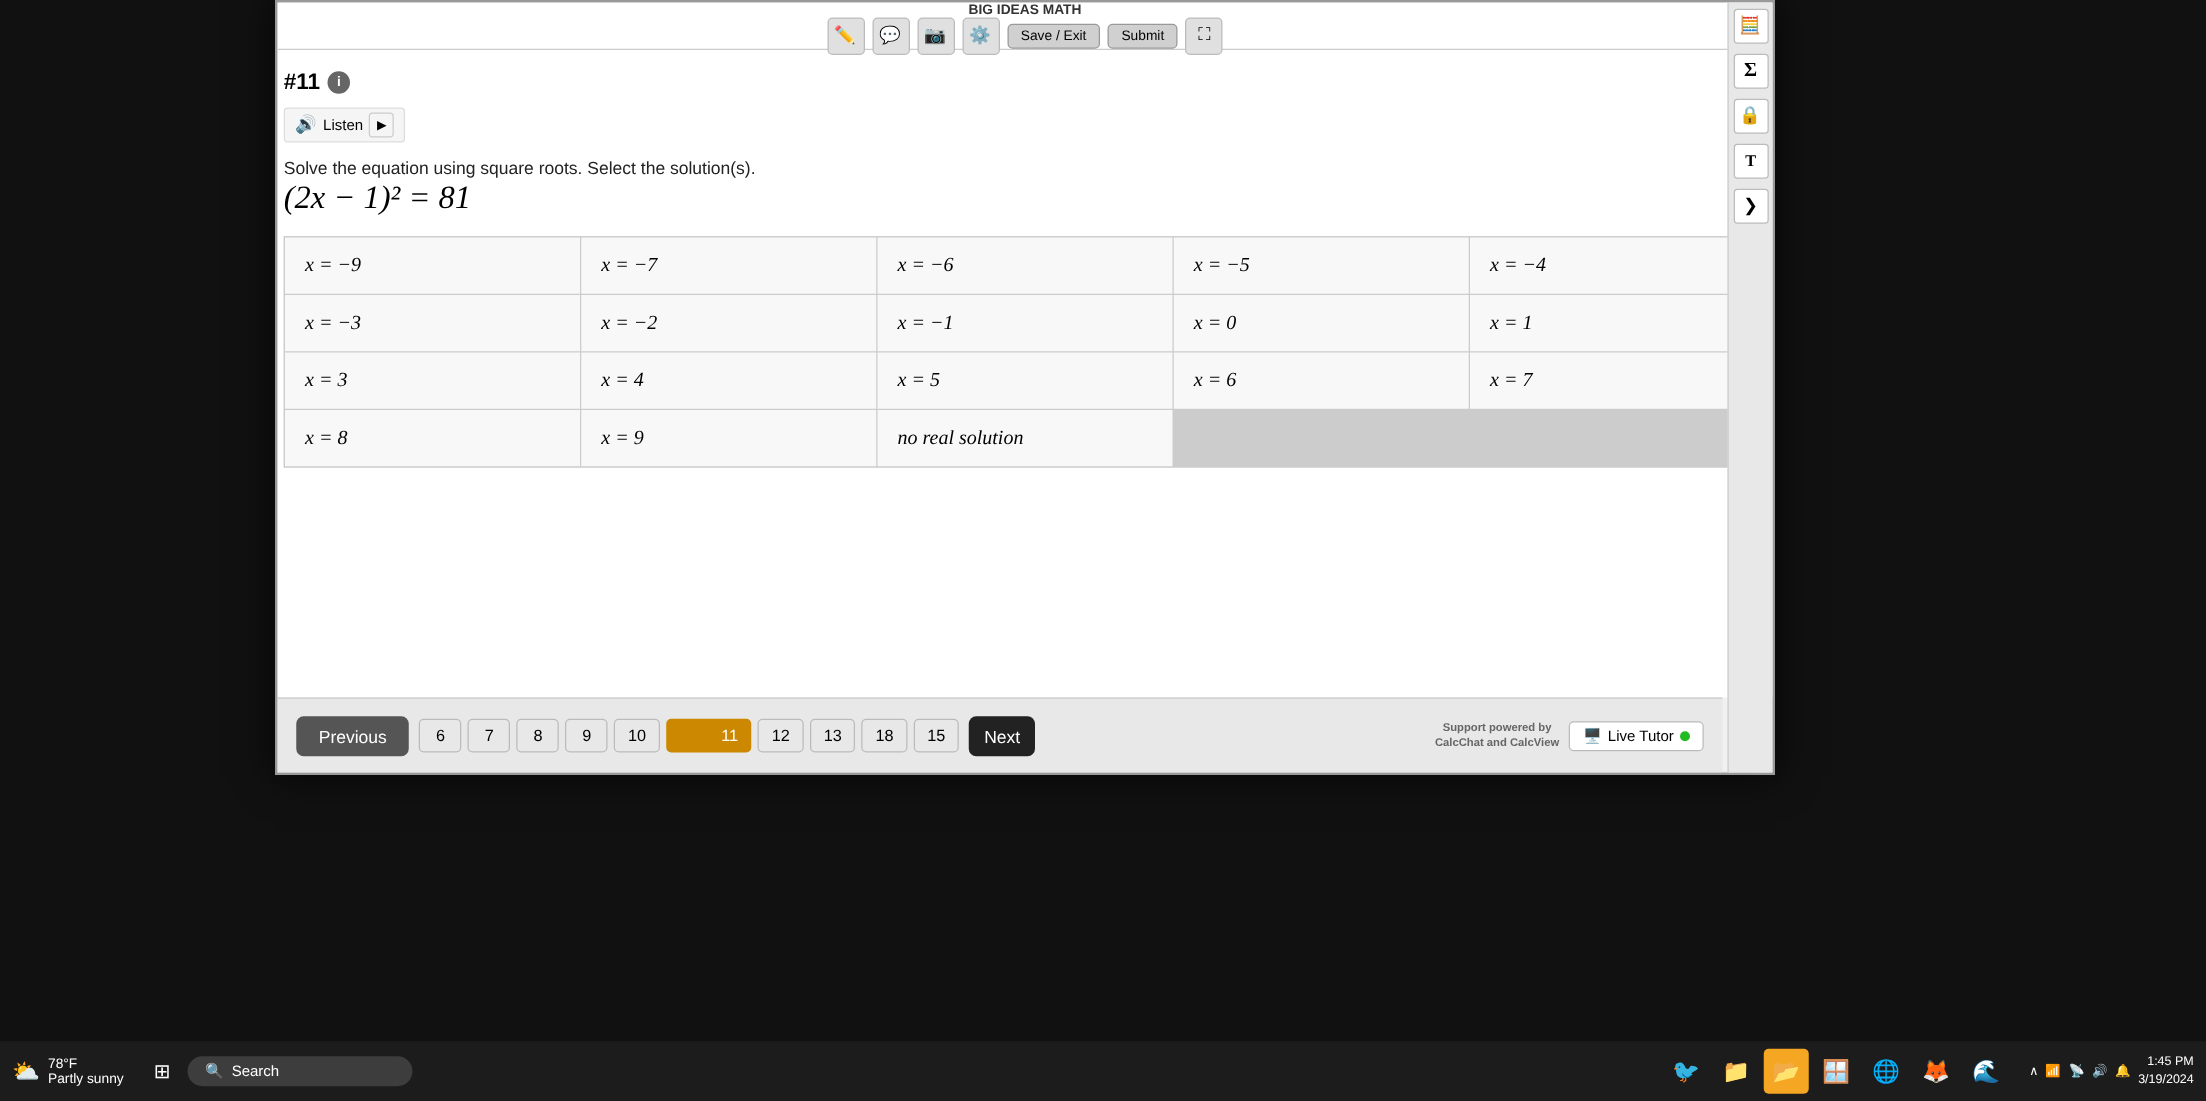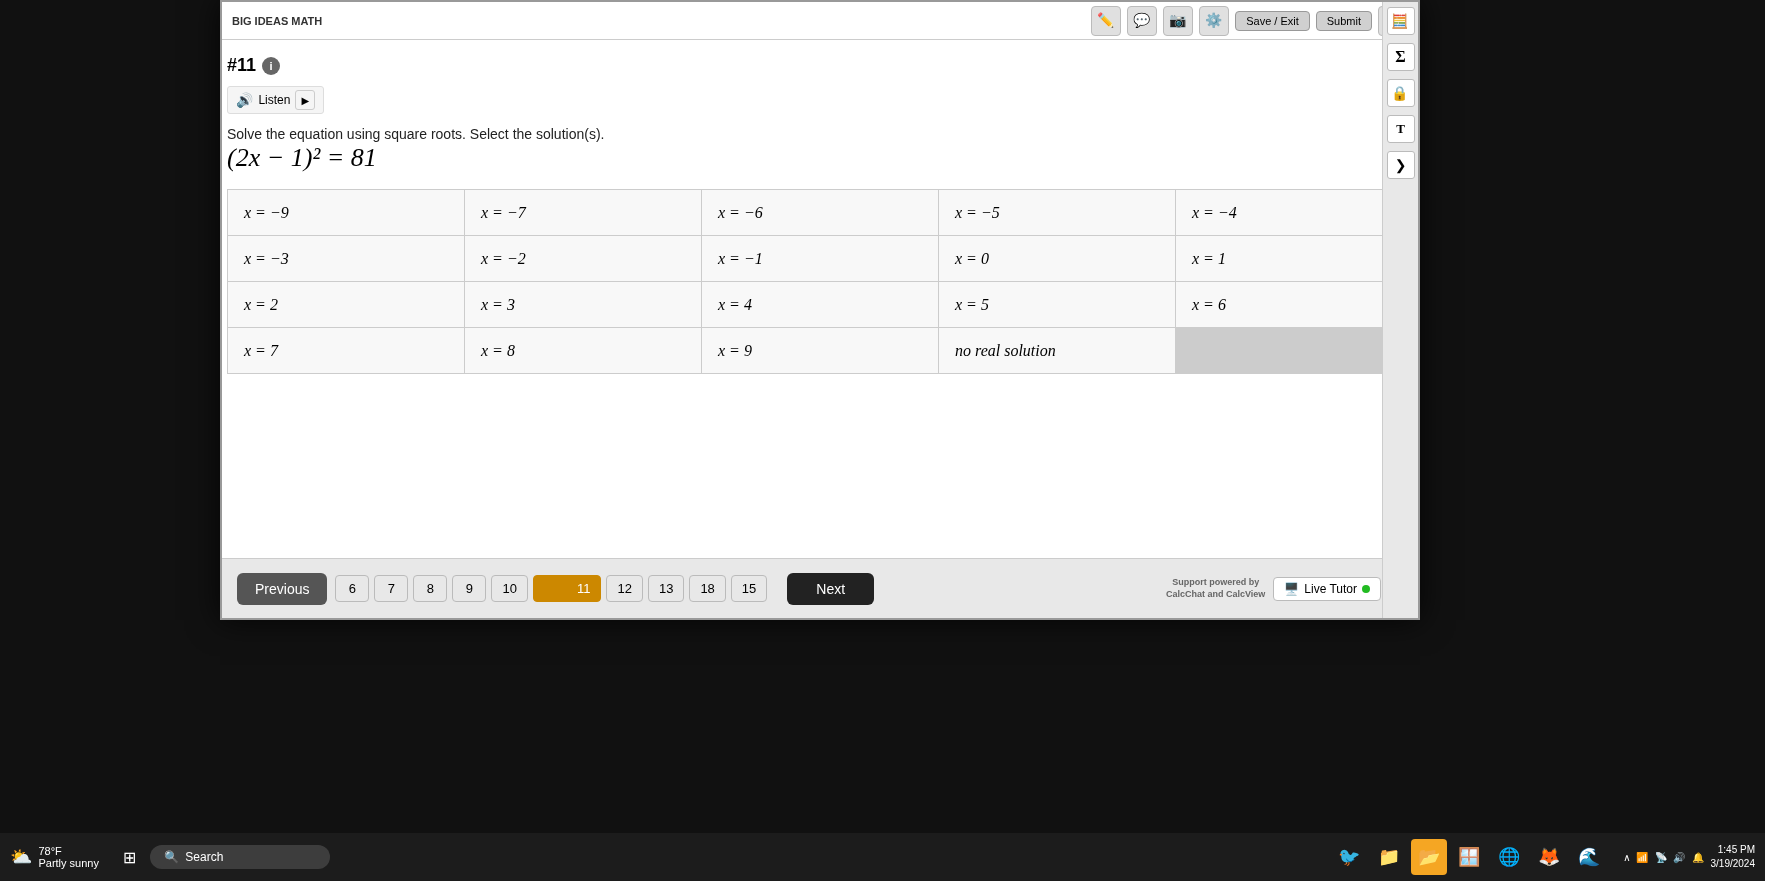--- a/index.html
+++ b/index.html
@@ -39,20 +39,21 @@
 
     
     .toolbar {
       background: #fff;
       border-bottom: 1px solid #ccc;
       height: 38px;
       display: flex;
       align-items: center;
       padding: 0 10px;
       justify-content: space-between;
+      flex-direction: column;
     }
 
     .toolbar-left {
       font-size: 11px;
       color: #333;
       font-family: Arial, sans-serif;
       font-weight: bold;
     }
 
     .toolbar-right {
@@ -203,21 +204,21 @@
       align-items: center;
       justify-content: flex-start;
       position: relative;
     }
 
     
     .bottom-nav {
       position: absolute;
       bottom: 0;
       left: 0;
-      right: 22px;
+      right: 40px;
       height: 60px;
       background: #e8e8e8;
       border-top: 1px solid #ccc;
       display: flex;
       align-items: center;
       padding: 0 15px;
       gap: 8px;
     }
 
     .prev-btn {
@@ -248,25 +249,24 @@
       color: #fff;
       border-color: #cc8800;
       padding-left: 43px;
     }
 
     .next-btn {
       background: #222;
       color: #fff;
       border: none;
       border-radius: 6px;
-      padding: 8px 29px;
+      padding: 8px 12px;
       font-size: 14px;
       font-family: Arial, sans-serif;
       cursor: pointer;
-      margin-left: 12px;
     }
 
     .support-area {
       margin-left: auto;
       display: flex;
       align-items: center;
       gap: 8px;
     }
 
     .support-text {
@@ -458,23 +458,20 @@
             <span><i>x</i> = −2</span>
           </div>
           <div class="answer-cell">
             <span><i>x</i> = −1</span>
           </div>
           <div class="answer-cell">
             <span><i>x</i> = 0</span>
           </div>
           <div class="answer-cell">
             <span><i>x</i> = 1</span>
-          </div>
-          <div class="answer-cell">
-            <span><i>x</i> = 2</span>
           </div>
           <div class="answer-cell">
             <span><i>x</i> = 3</span>
           </div>
           <div class="answer-cell">
             <span><i>x</i> = 4</span>
           </div>
           <div class="answer-cell">
             <span><i>x</i> = 5</span>
           </div>

